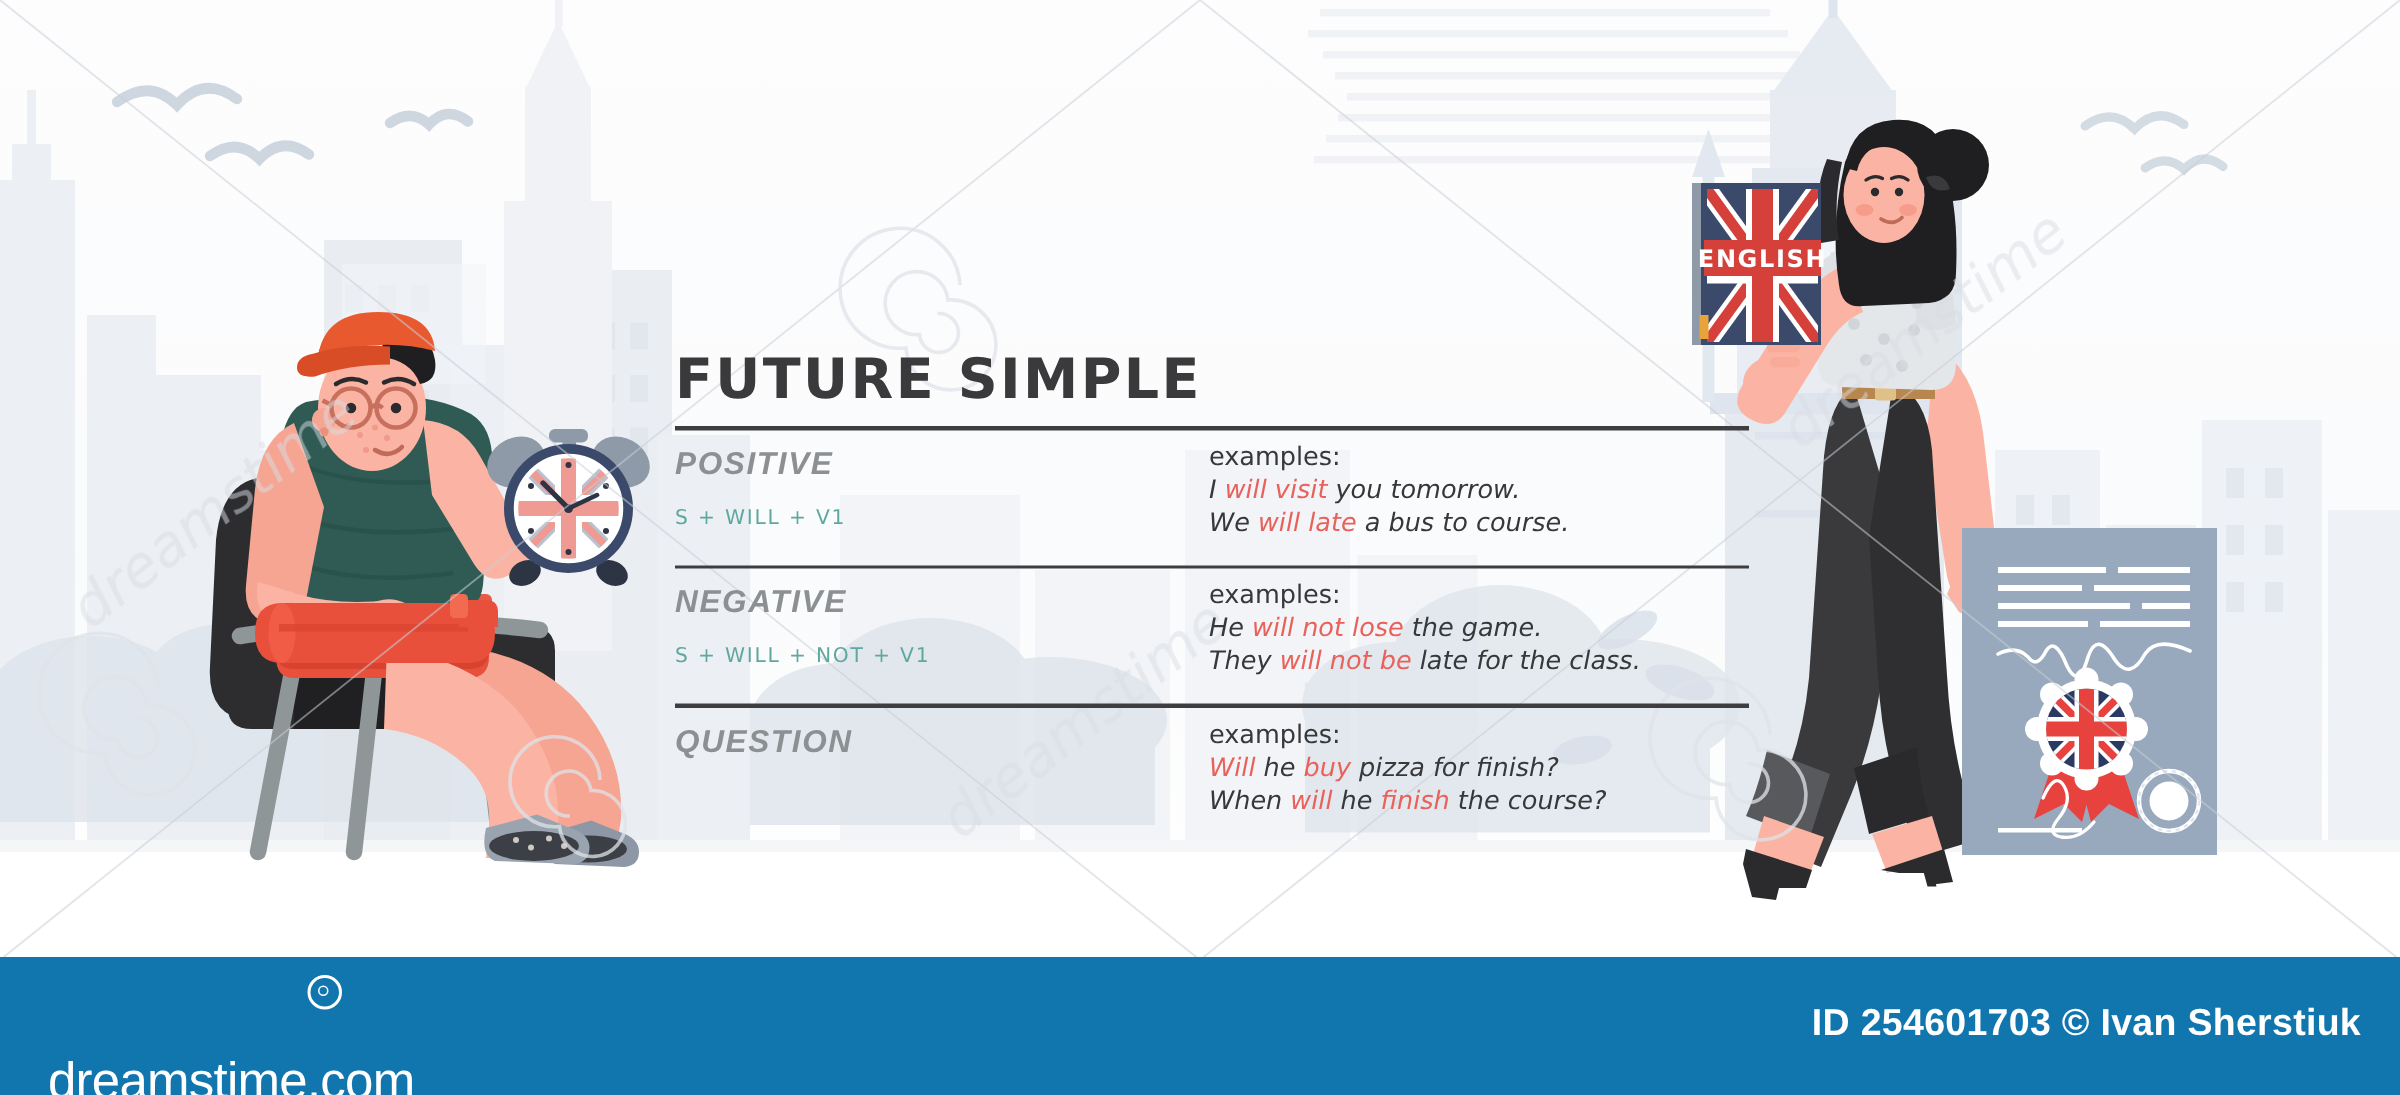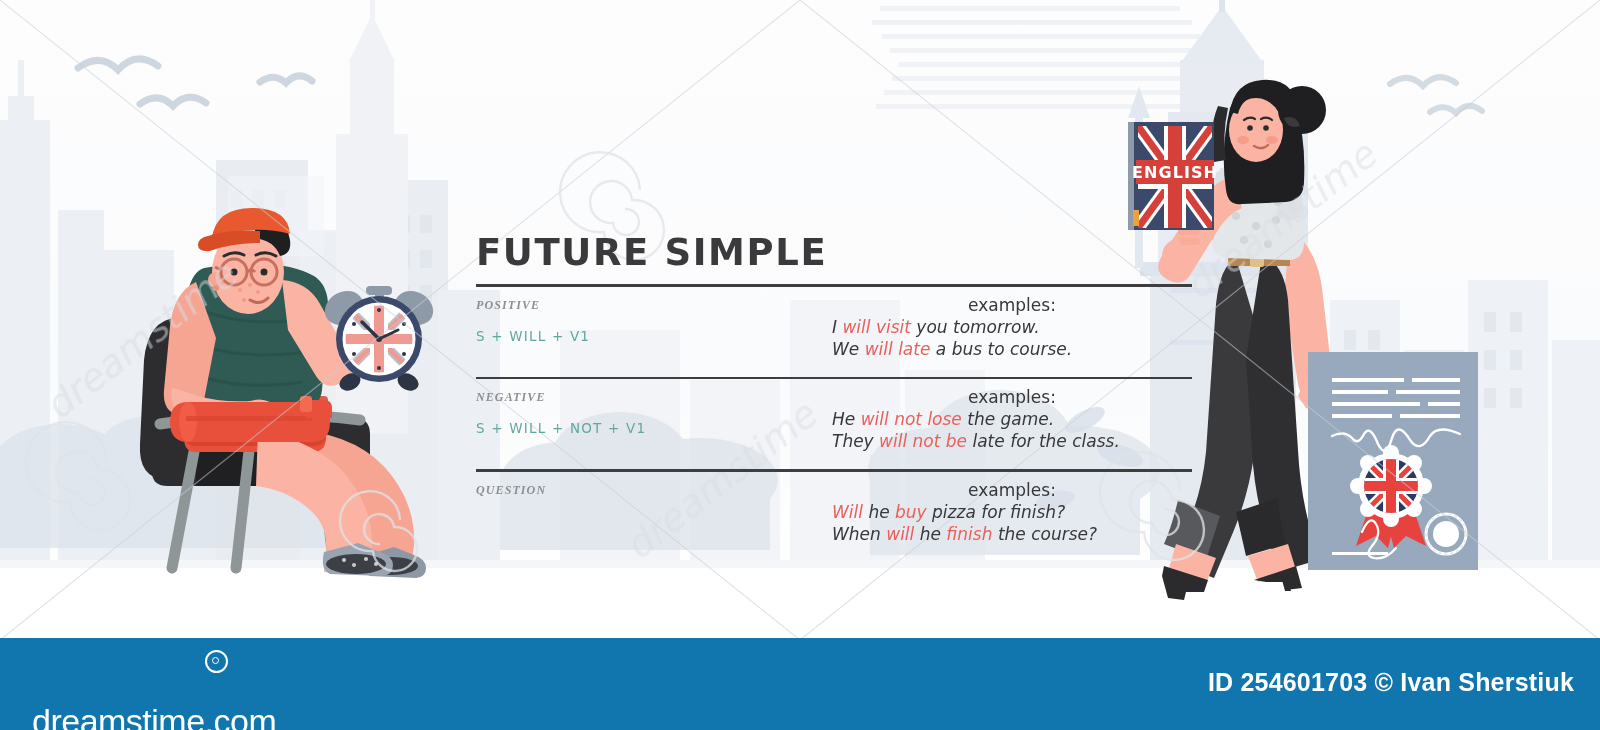--- a/index.html
+++ b/index.html
@@ -16,46 +16,45 @@
 
   
   .bg{position:absolute;inset:0;overflow:hidden;}
   .bg svg{position:absolute;top:0;left:0;}
 
   
   .wm-cross{position:absolute;inset:0;pointer-events:none;}
 
   
   .panel{
-    position:absolute;left:476px;top:234px;width:716px;
+    position:absolute;left:450px;top:234px;width:716px;
   }
   .title{
     font-size:37px;font-weight:bold;letter-spacing:1.6px;
     color:#3a3a3c;line-height:1;margin:0;
     font-family:"DejaVu Sans", sans-serif;
   }
   .rule{height:2.5px;background:#3e3e40;width:716px;margin:0;}
   .rule.r1{margin-top:13px;}
   .section{position:relative;height:90px;}
   .sec-left{position:absolute;left:0;top:0;width:330px;}
   .sec-label{
-    font-size:12px;font-weight:bold;font-style:italic;
+    font-size:21px;font-weight:bold;font-style:italic;
     letter-spacing:1.1px;color:#8d9092;margin:0;padding-top:11px;
-    font-family:Liberation Serif, serif;
+    font-family:Liberation Sans, sans-serif;
   }
   .sec-formula{
     font-size:13.5px;letter-spacing:1.2px;color:#5fa8a0;
     margin:0;padding-top:15px;
     font-family:"DejaVu Sans", sans-serif;
   }
   .sec-right{position:absolute;left:356px;top:0;width:360px;}
   .ex-head{
     font-size:17px;color:#37383a;margin:0;padding-top:8px;
     font-family:"DejaVu Sans", sans-serif;
-    text-align:center;
   }
   .ex-line{
     font-size:17px;font-style:italic;color:#37383a;margin:0;padding-top:2px;
     white-space:nowrap;font-family:"DejaVu Sans", sans-serif;
   }
   .hl{color:#e8615a;}
 
   
   .footer{
     position:absolute;left:0;top:638px;width:1600px;height:92px;

